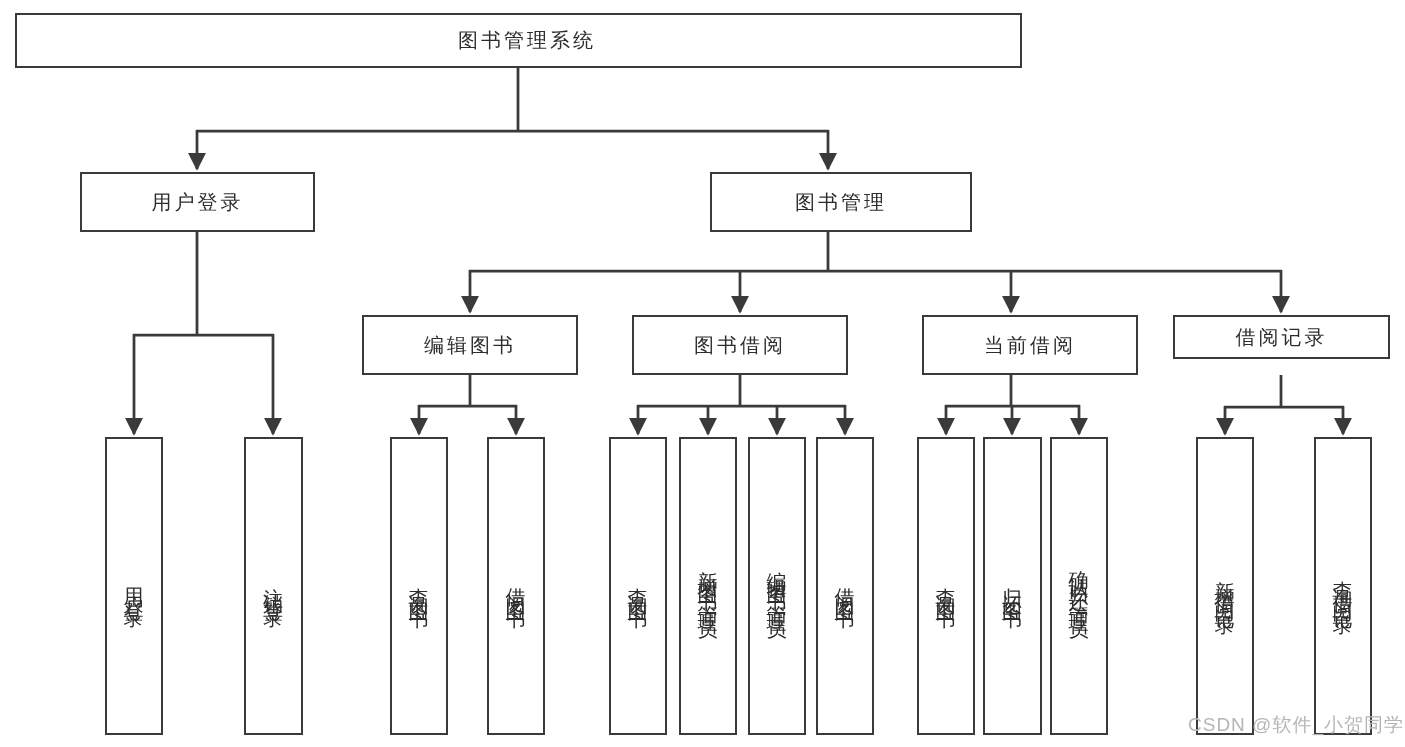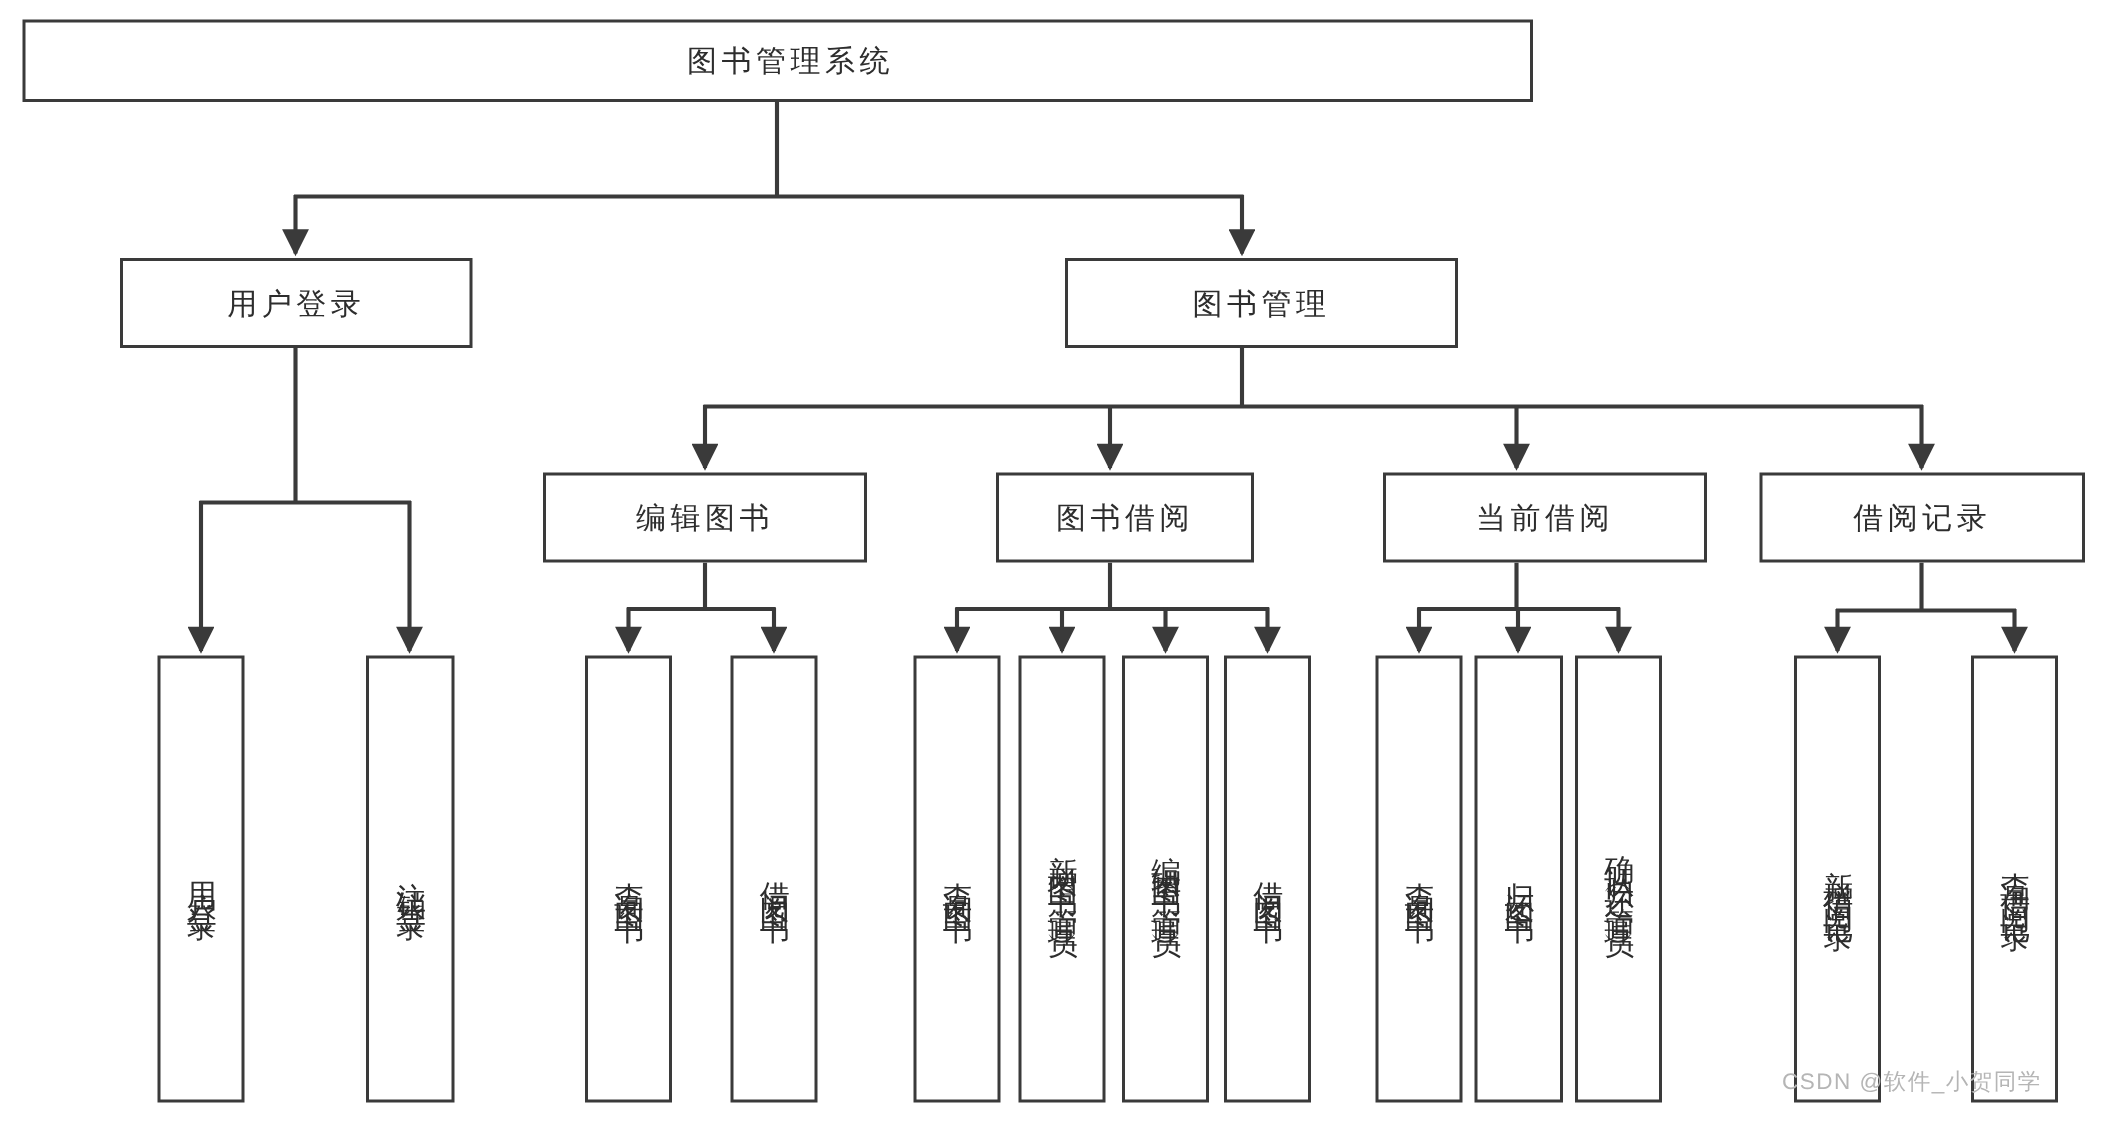--- a/index.html
+++ b/index.html
@@ -44,21 +44,21 @@
     text-orientation: mixed;
     font-size: 20px;
     letter-spacing: 7px;
     line-height: 1;
     color: #2d2d2d;
   }
   #watermark {
     position: absolute;
     left: 1188px;
     top: 712px;
-    font-size: 15px;
+    font-size: 19px;
     color: #b5b5b5;
     z-index: 5;
     white-space: nowrap;
     letter-spacing: 1px;
   }
 </style>
 </head>
 <body>
 
 <div id="canvas">
@@ -113,27 +113,27 @@
   <div class="node" style="left:80px; top:172px; width:235px; height:60px;">
     <span class="hlabel">用户登录</span>
   </div>
   <div class="node" style="left:710px; top:172px; width:262px; height:60px;">
     <span class="hlabel">图书管理</span>
   </div>
 
   <div class="node" style="left:362px; top:315px; width:216px; height:60px;">
     <span class="hlabel">编辑图书</span>
   </div>
-  <div class="node" style="left:664px; top:315px; width:172px; height:60px;">
+  <div class="node" style="left:632px; top:315px; width:216px; height:60px;">
     <span class="hlabel">图书借阅</span>
   </div>
   <div class="node" style="left:903px; top:315px; width:216px; height:60px;margin-left:19px;">
     <span class="hlabel">当前借阅</span>
   </div>
-  <div class="node" style="left:1173px; top:315px; width:217px; height:60px;justify-content:center;">
+  <div class="node" style="left:1173px; top:315px; width:217px; height:44px;justify-content:center;">
     <span class="hlabel">借阅记录</span>
   </div>
 
   <div class="node vnode" style="left:105px; top:437px; width:58px; height:298px;">
     <span class="vlabel">用户登录</span>
   </div>
   <div class="node vnode" style="left:244px; top:437px; width:59px; height:298px;">
     <span class="vlabel">注销登录</span>
   </div>
 

